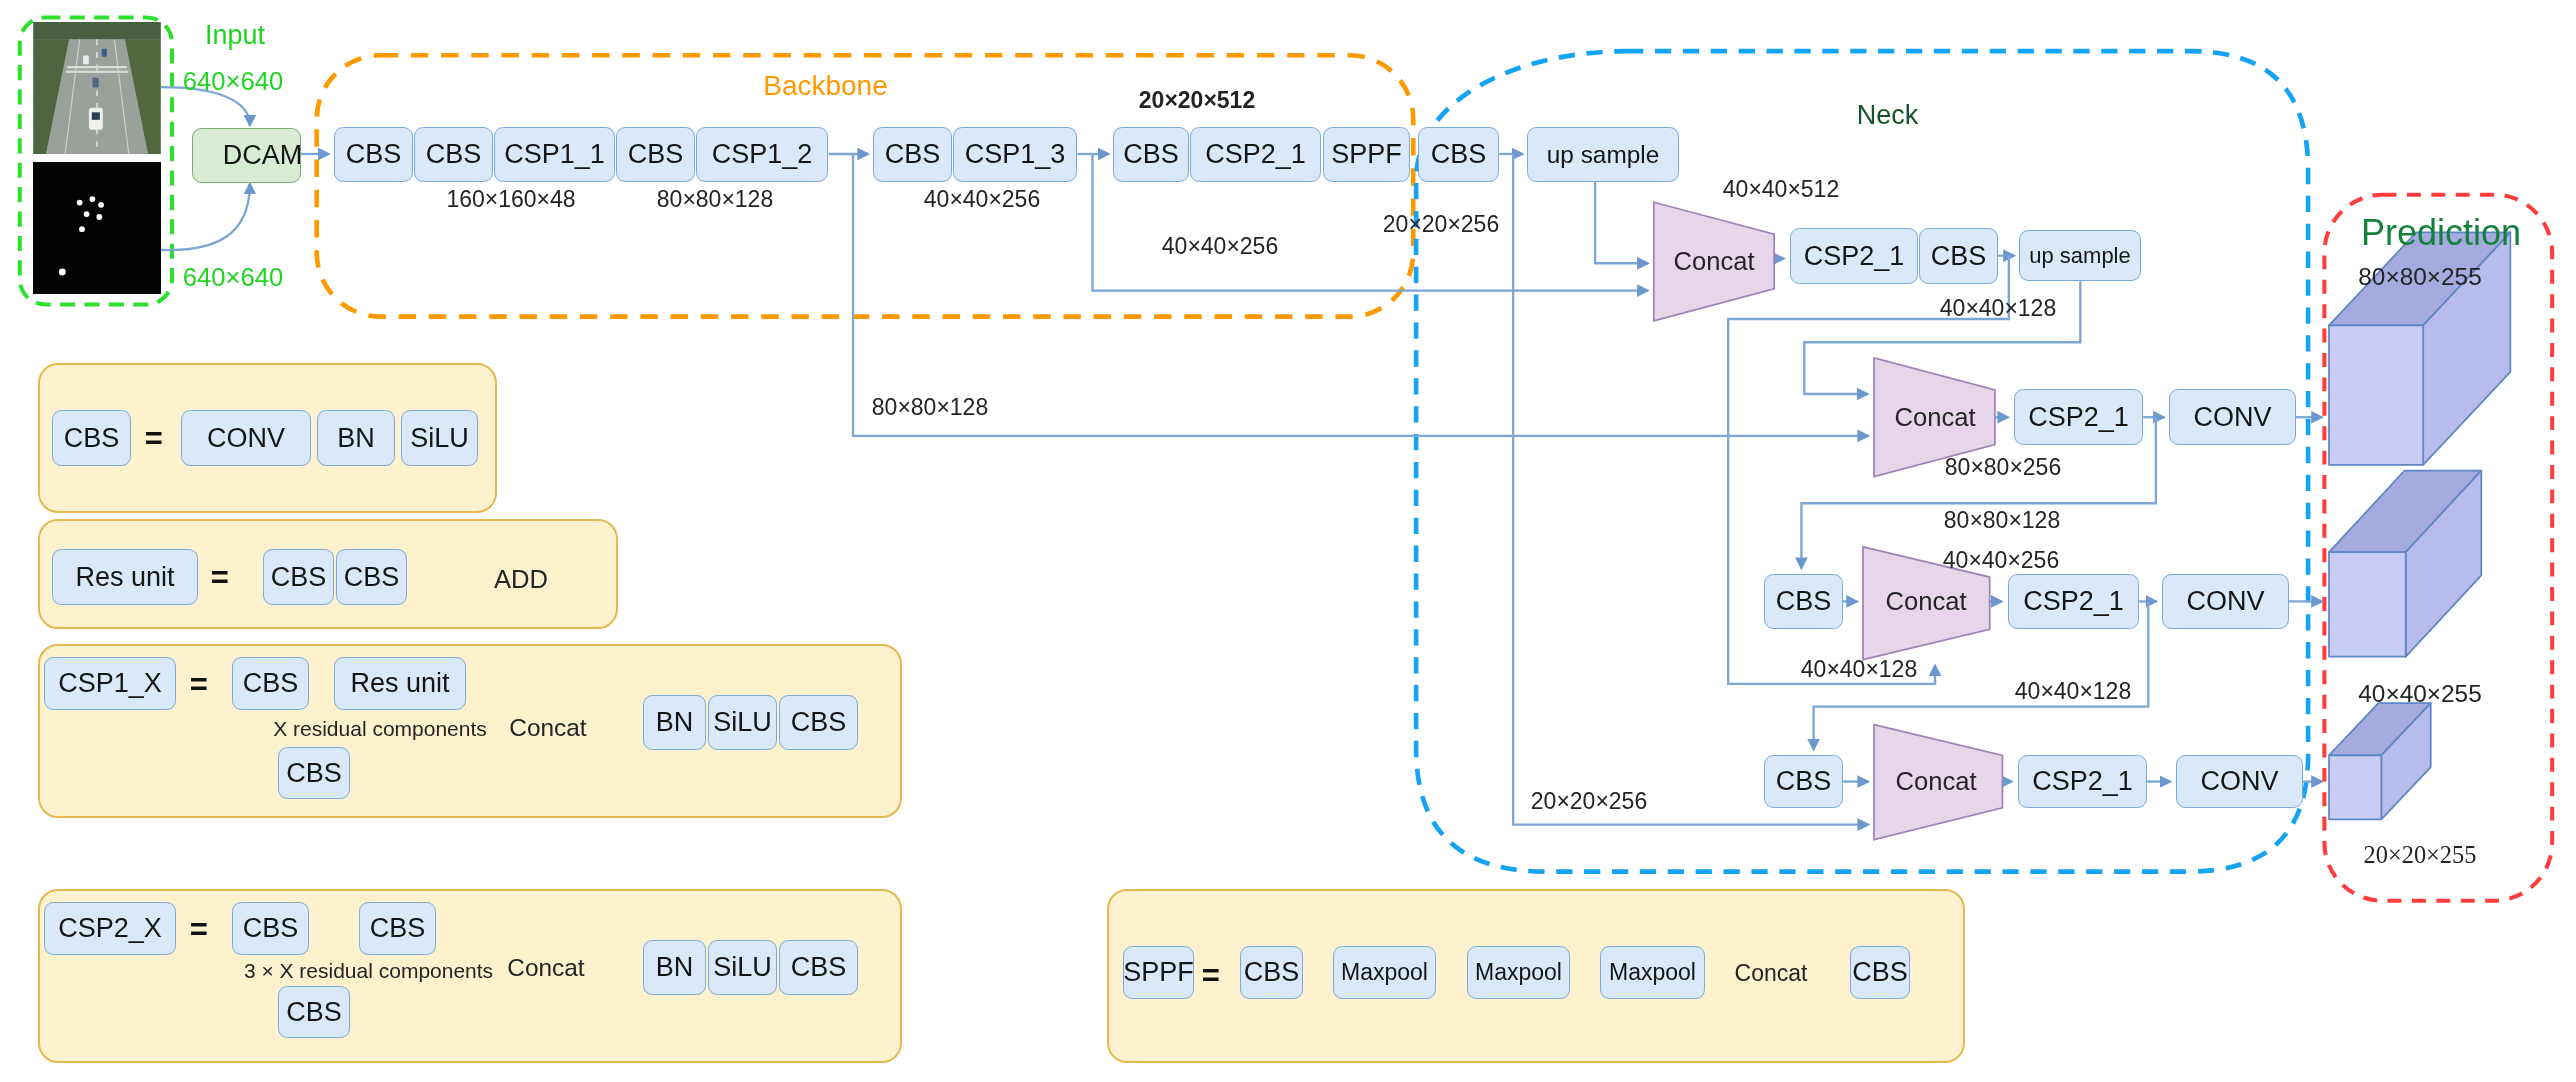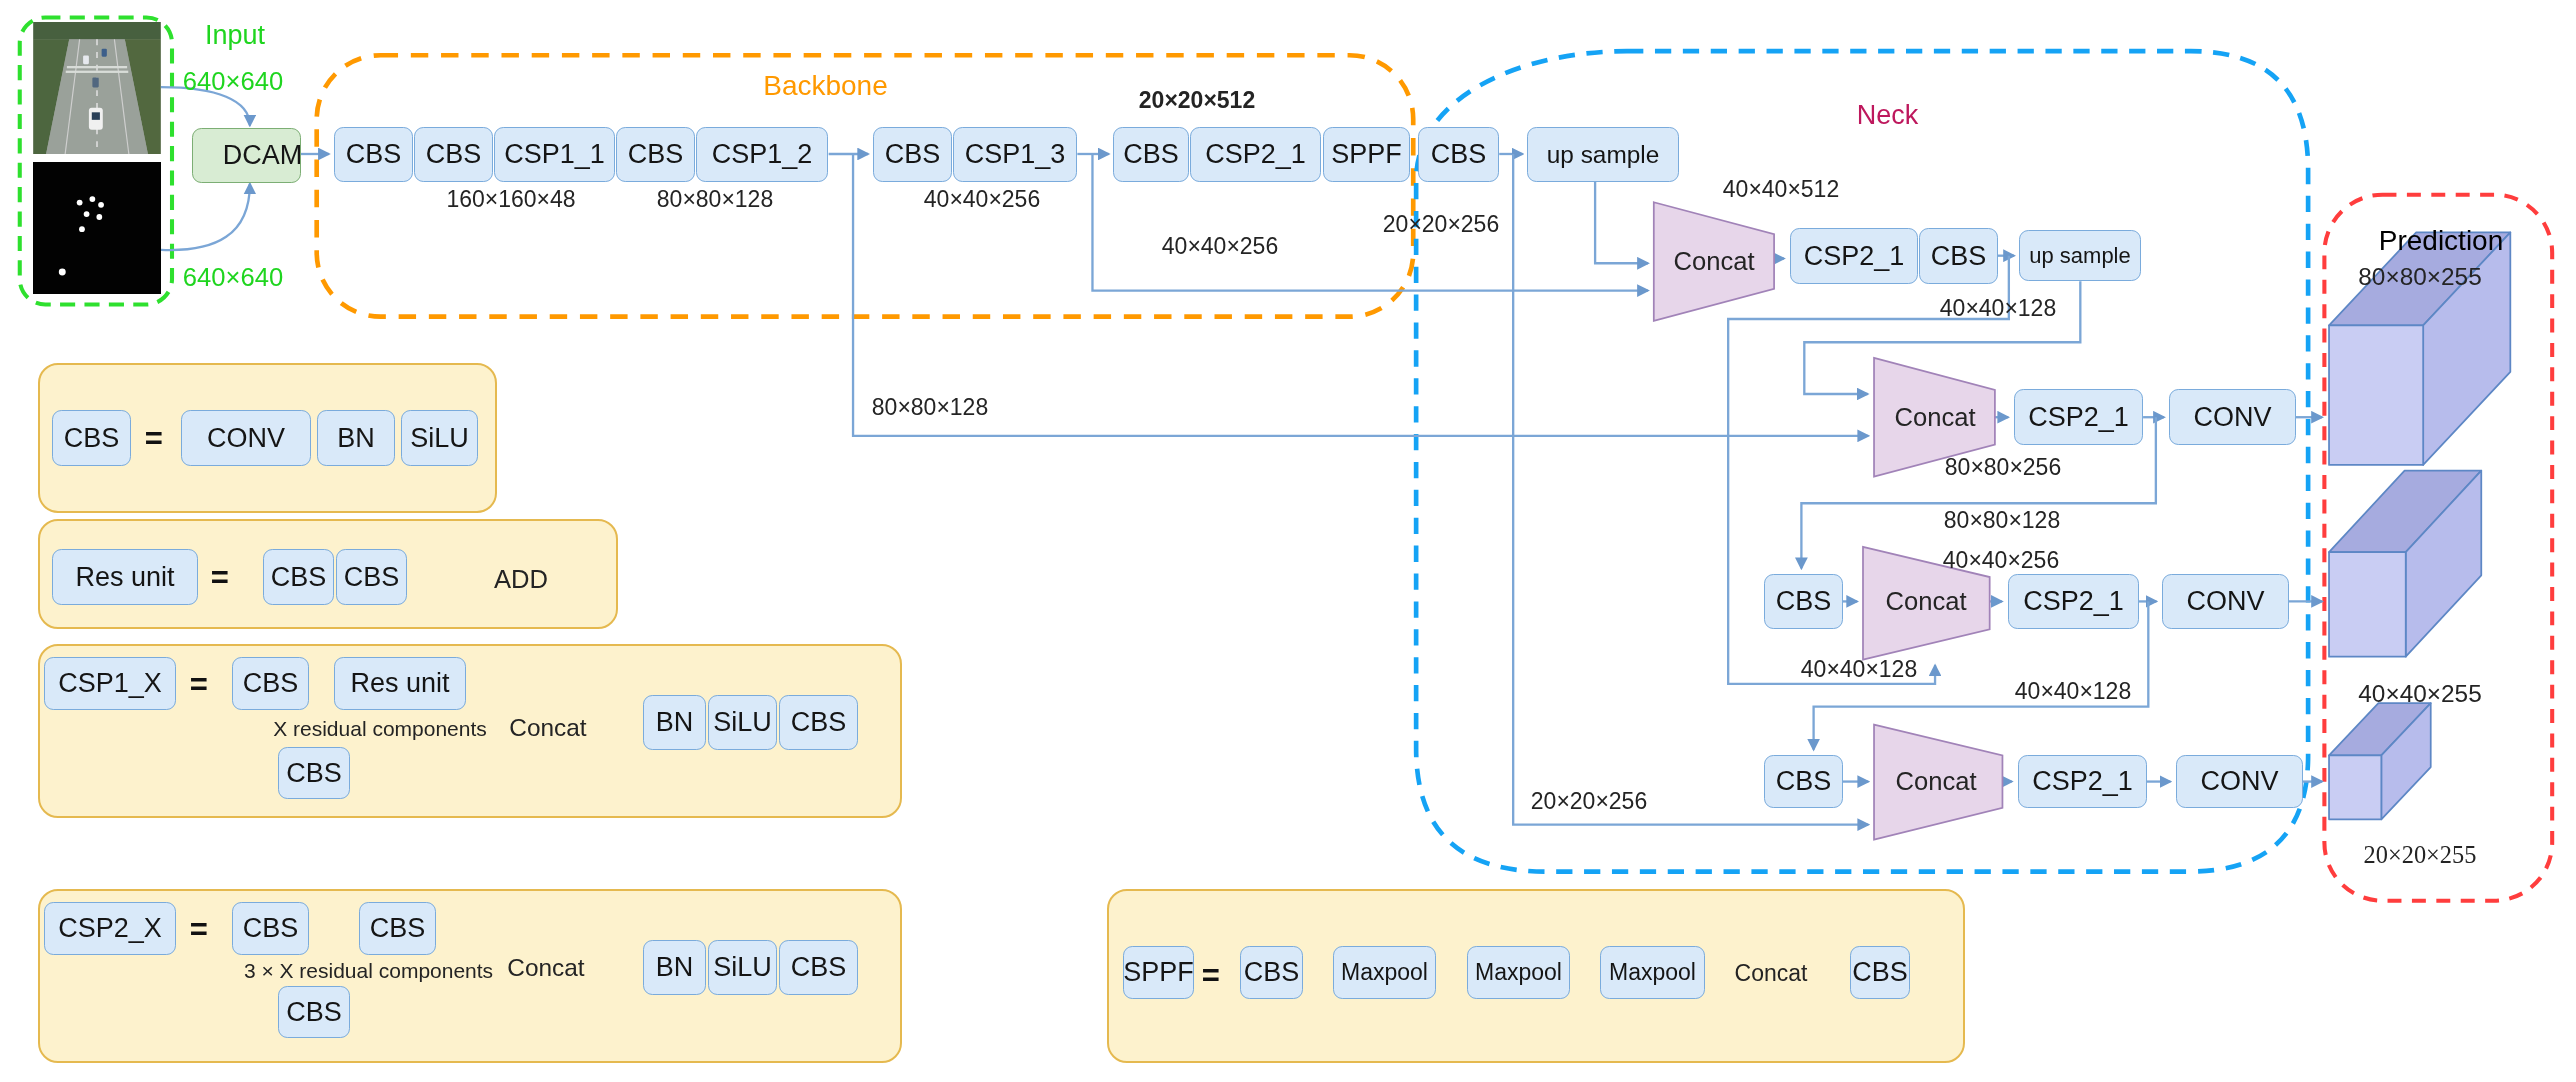--- a/index.html
+++ b/index.html
@@ -150,22 +150,22 @@
     <circle cx="114" cy="95" r="5" fill="#fff"></circle>
         <circle cx="84" cy="116" r="5" fill="#fff"></circle>
     <circle cx="50" cy="190" r="6" fill="#fff"></circle>
   </svg>
 </div>
 
 <div class="txt" style="left:174px;top:20px;width:122px;height:30px;font-size:27px;color:#1fd51f;">Input</div>
 <div class="txt" style="left:172px;top:67px;width:122px;height:29px;font-size:25.6px;color:#1fd51f;">640×640</div>
 <div class="txt" style="left:172px;top:263px;width:122px;height:29px;font-size:25.6px;color:#1fd51f;">640×640</div>
 <div class="txt" style="left:715px;top:70px;width:221px;height:31px;font-size:28px;color:#ff9900;text-align:right;">Backbone</div>
-<div class="txt" style="left:1818px;top:100px;width:139px;height:30px;font-size:27px;color:#be185d;">Neck</div>
-<div class="txt" style="left:2342px;top:218px;width:198px;height:30px;font-size:28px;color:#000000;margin-top:8px;">Prediction</div>
+<div class="txt" style="left:1818px;top:100px;width:139px;height:30px;font-size:27px;color:#14532d;">Neck</div>
+<div class="txt" style="left:2342px;top:218px;width:198px;height:30px;font-size:36px;color:#15803d;">Prediction</div>
 
 <div class="node green-node" style="left:192px;top:128px;width:109px;height:55px;padding-left:32px;">DCAM</div>
 <div class="node" style="left:334px;top:127px;width:79px;height:55px;">CBS</div>
 <div class="node" style="left:414px;top:127px;width:79px;height:55px;">CBS</div>
 <div class="node" style="left:494px;top:127px;width:121px;height:55px;">CSP1_1</div>
 <div class="node" style="left:616px;top:127px;width:79px;height:55px;">CBS</div>
 <div class="node" style="left:696px;top:127px;width:132px;height:55px;">CSP1_2</div>
 <div class="node" style="left:873px;top:127px;width:79px;height:55px;">CBS</div>
 <div class="node" style="left:953px;top:127px;width:124px;height:55px;">CSP1_3</div>
 <div class="node" style="left:1113px;top:127px;width:76px;height:55px;">CBS</div>

